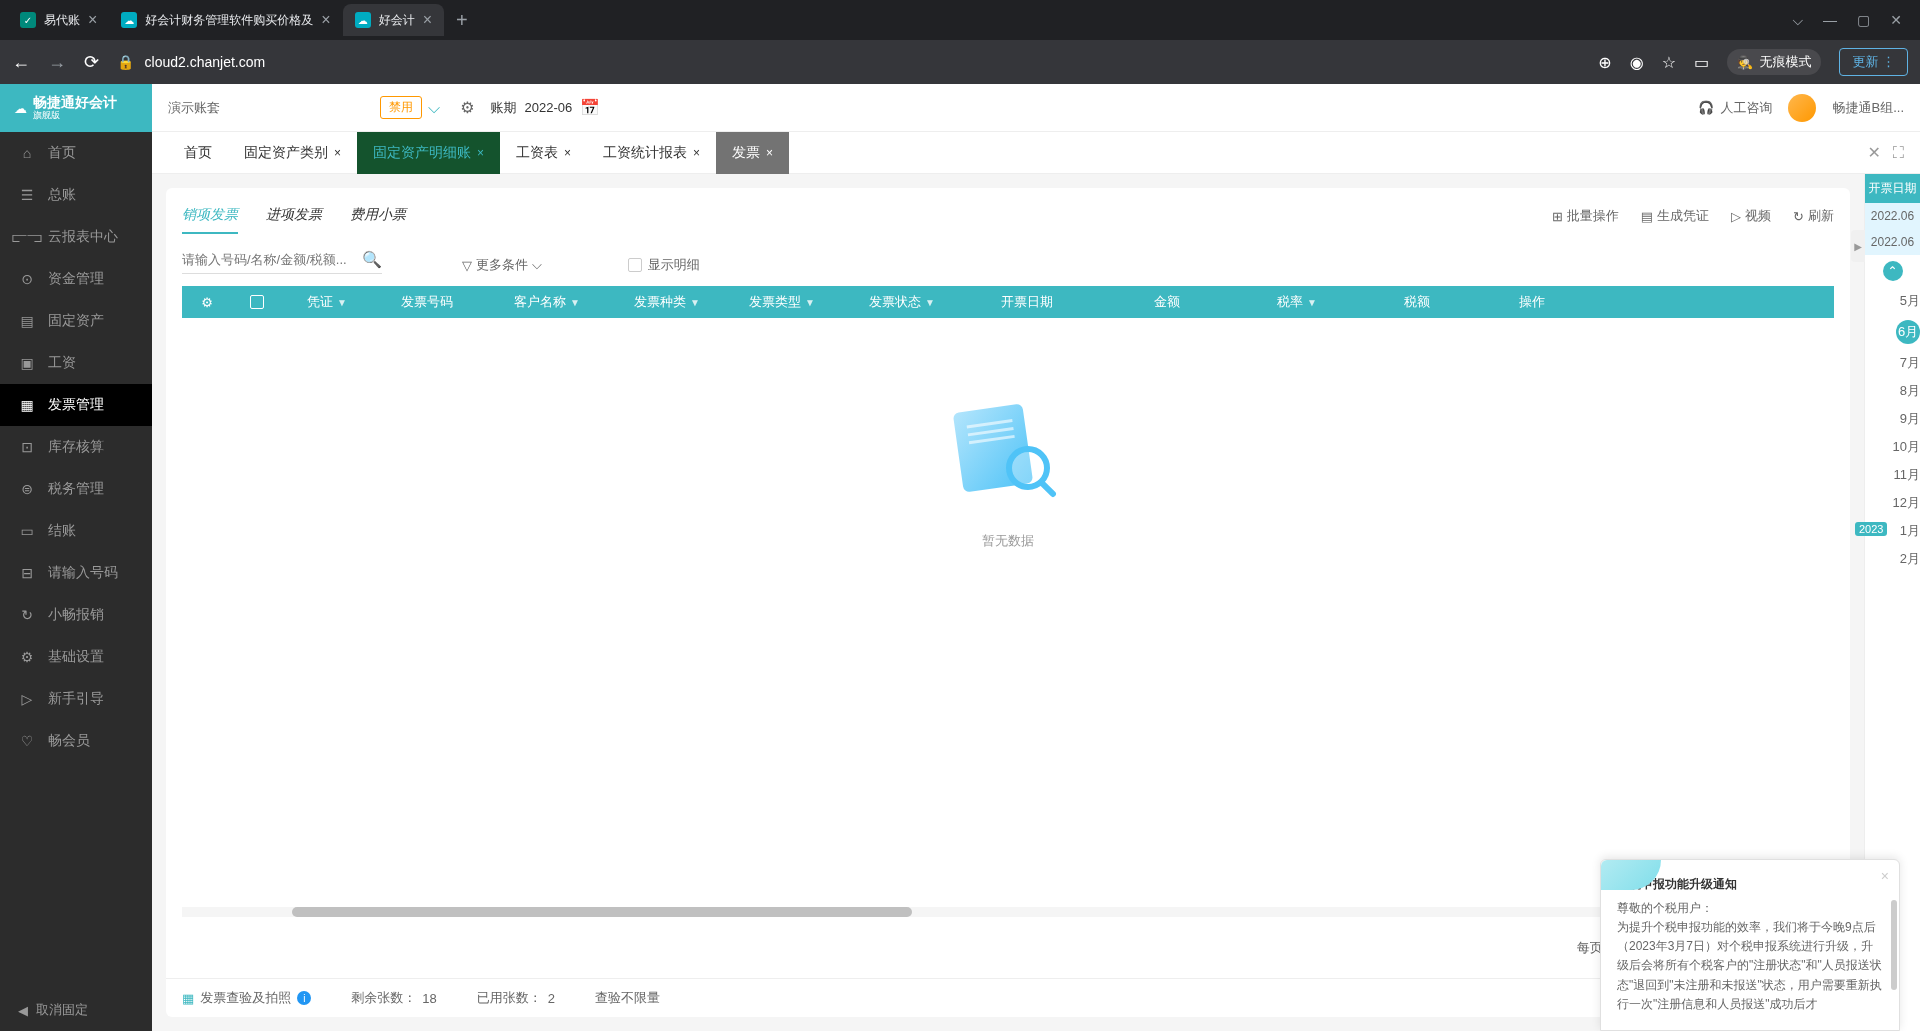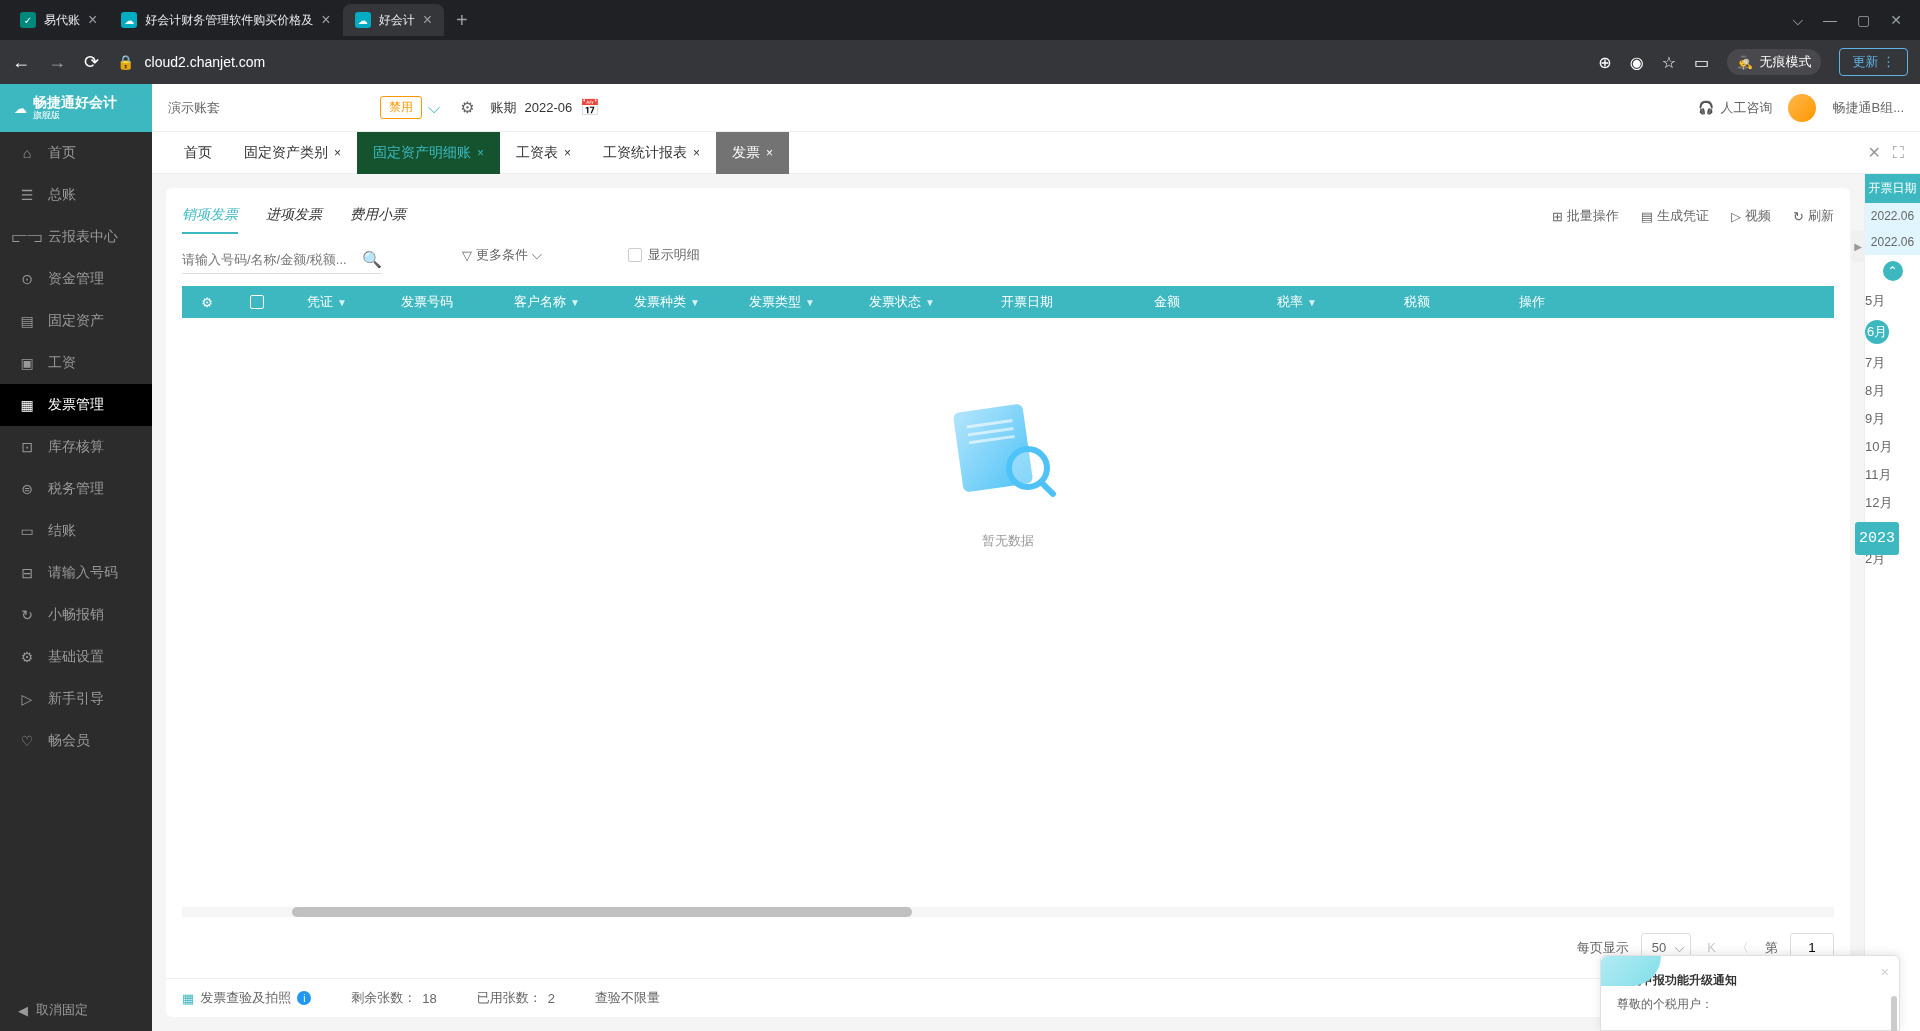--- a/index.html
+++ b/index.html
@@ -77,21 +77,21 @@
     .card { background: #fff; border-radius: 6px; display: flex; flex-direction: column; flex: 1; min-height: 0; }
     
     
     .sub-header { display: flex; align-items: center; padding: 10px 16px 0; }
     .sub-tab { padding: 8px 0; margin-right: 28px; font-size: 14px; color: #333; cursor: pointer; border-bottom: 2px solid transparent; font-style: italic; }
     .sub-tab.active { color: #3db8c1; border-bottom-color: #3db8c1; }
     .actions-right { margin-left: auto; display: flex; gap: 22px; font-size: 13px; color: #666; }
     .action-link { display: flex; align-items: center; gap: 4px; cursor: pointer; }
     
     
-    .filter-bar { display: flex; align-items: flex-start; padding: 12px 16px; gap: 20px; }
+    .filter-bar { display: flex; align-items: flex-end; padding: 12px 16px; gap: 20px; }
     .search-wrap { position: relative; width: 200px; }
     .search-input { width: 100%; border: none; border-bottom: 1px solid #ddd; padding: 6px 28px 6px 0; font-size: 13px; outline: none; }
     .search-icon-btn { position: absolute; right: 0; top: 4px; color: #3db8c1; cursor: pointer; }
     .more-filter { display: flex; align-items: center; gap: 4px; font-size: 13px; color: #666; cursor: pointer; }
     .checkbox-wrap { display: flex; align-items: center; gap: 6px; font-size: 13px; color: #666; padding-left: 26px; }
     .checkbox { width: 14px; height: 14px; border: 1px solid #ccc; border-radius: 2px; cursor: pointer; }
     
     
     .table-wrap { flex: 1; padding: 0 16px; overflow: auto; position: relative; }
     .table-header { background: #3db8c1; color: #fff; display: flex; height: 32px; align-items: center; font-size: 13px; min-width: 1200px; }
@@ -138,24 +138,24 @@
     .footer-icon { color: #3db8c1; }
     .info-dot { width: 14px; height: 14px; border-radius: 50%; background: #2196f3; color: #fff; font-size: 10px; display: flex; align-items: center; justify-content: center; }
     
     
     .date-panel { width: 56px; background: #fff; border-left: 1px solid #eee; display: flex; flex-direction: column; align-items: center; position: relative; }
     .date-panel-header { background: #3db8c1; color: #fff; width: 100%; text-align: center; padding: 6px 0; font-size: 12px; }
     .date-panel-collapse { position: absolute; left: -14px; top: 56px; width: 14px; height: 32px; background: #f0f0f0; border-radius: 4px 0 0 4px; display: flex; align-items: center; justify-content: center; font-size: 10px; color: #999; cursor: pointer; }
     .date-year { font-size: 12px; color: #666; padding: 6px 0; cursor: pointer; }
     .date-year.highlight { background: #e1f5fe; width: 100%; text-align: center; }
     .date-scroll-up { width: 20px; height: 20px; border-radius: 50%; background: #3db8c1; color: #fff; display: flex; align-items: center; justify-content: center; margin: 6px 0; cursor: pointer; font-size: 12px; }
-    .date-month { font-size: 13px; color: #666; padding: 5px 0; cursor: pointer; width: 100%; text-align: left; }
+    .date-month { font-size: 13px; color: #666; padding: 5px 0; cursor: pointer; width: 100%; text-align: right; }
     .date-month.active { color: #fff; }
     .date-month.active span { background: #3db8c1; border-radius: 50%; width: 24px; height: 24px; display: inline-flex; align-items: center; justify-content: center; }
-    .year-badge { background: #3db8c1; color: #fff; font-size: 15px; padding: 8px 4px; border-radius: 3px; position: absolute; left: -10px; font-family: Liberation Mono, monospace; }
+    .year-badge { background: #3db8c1; color: #fff; font-size: 11px; padding: 1px 4px; border-radius: 3px; position: absolute; left: -10px; }
     .date-month-wrap { position: relative; width: 100%; display: flex; justify-content: center; padding: 5px 0; }
     
     
     .notification { position: absolute; bottom: 0; right: 20px; width: 300px; background: #fff; border: 1px solid #e0e0e0; border-radius: 6px 6px 0 0; box-shadow: 0 -2px 10px rgba(0,0,0,0.1); padding: 16px; font-size: 12px; color: #666; }
     .notif-wave { position: absolute; top: 0; left: 0; width: 60px; height: 30px; background: linear-gradient(135deg, #b2ebf2, #80deea); border-radius: 6px 0 30px 0; }
     .notif-close { position: absolute; top: 8px; right: 10px; color: #ccc; cursor: pointer; font-size: 14px; }
     .notif-title { font-weight: bold; margin-bottom: 6px; color: #333; padding-left: 0px; }
     .notif-body { line-height: 1.6; }
     .notif-scroll { position: absolute; right: 2px; top: 40px; width: 6px; height: 90px; background: #ccc; border-radius: 3px; }
   </style>
@@ -495,16 +495,17 @@
         <div class="date-month">2月</div>
       </div>
     </div>
 
     <div class="notification">
       <div class="notif-wave"></div>
       <span class="notif-close">×</span>
       <div class="notif-scroll"></div>
       <div class="notif-title">个税申报功能升级通知</div>
       <div class="notif-body">尊敬的个税用户：</div>
+      <div class="notif-body">为提升个税申报功能的效率，我们将于今晚9点后（2023年3月7日）对个税申报系统进行升级，升级后会将所有个税客户的"注册状态"和"人员报送状态"退回到"未注册和未报送"状态，用户需要重新执行一次"注册信息和人员报送"成功后才</div>
     </div>
 
   </div>
 </div>
 
 </body></html>

